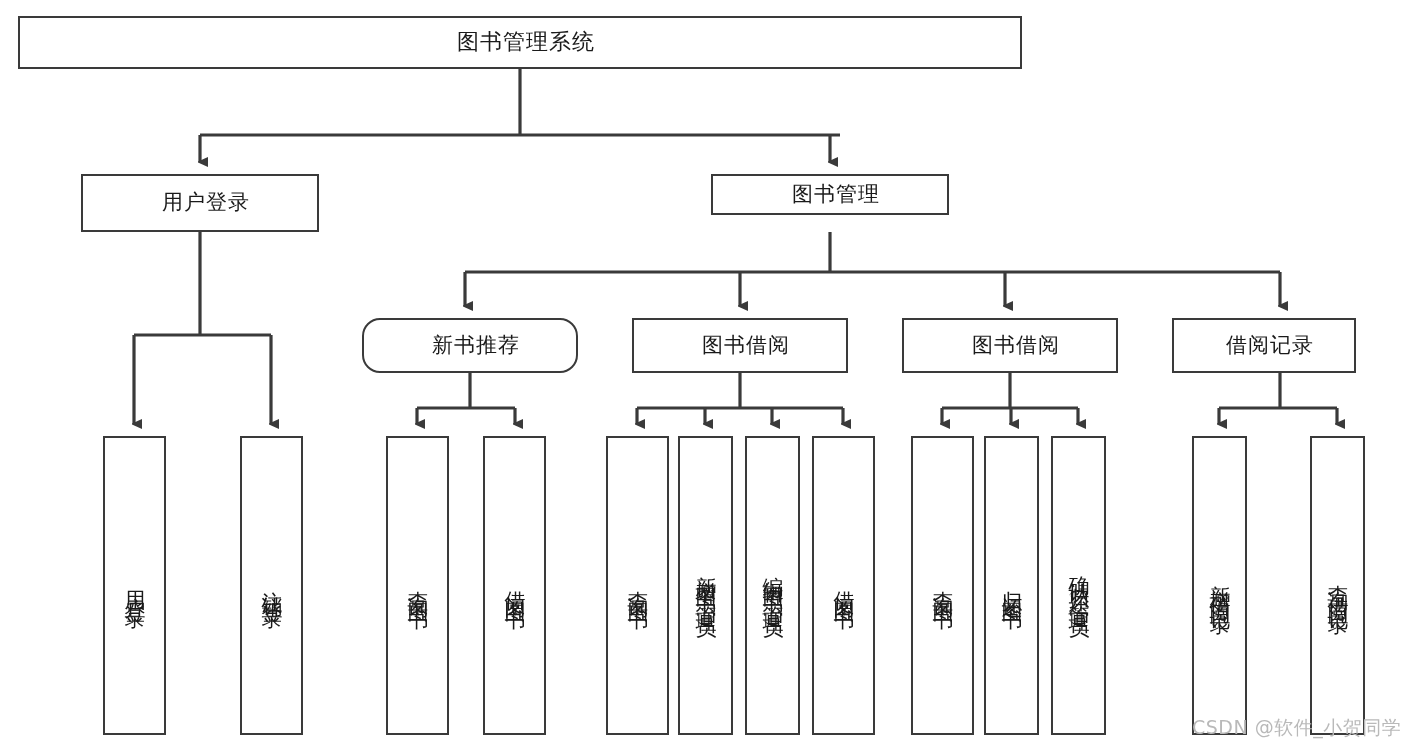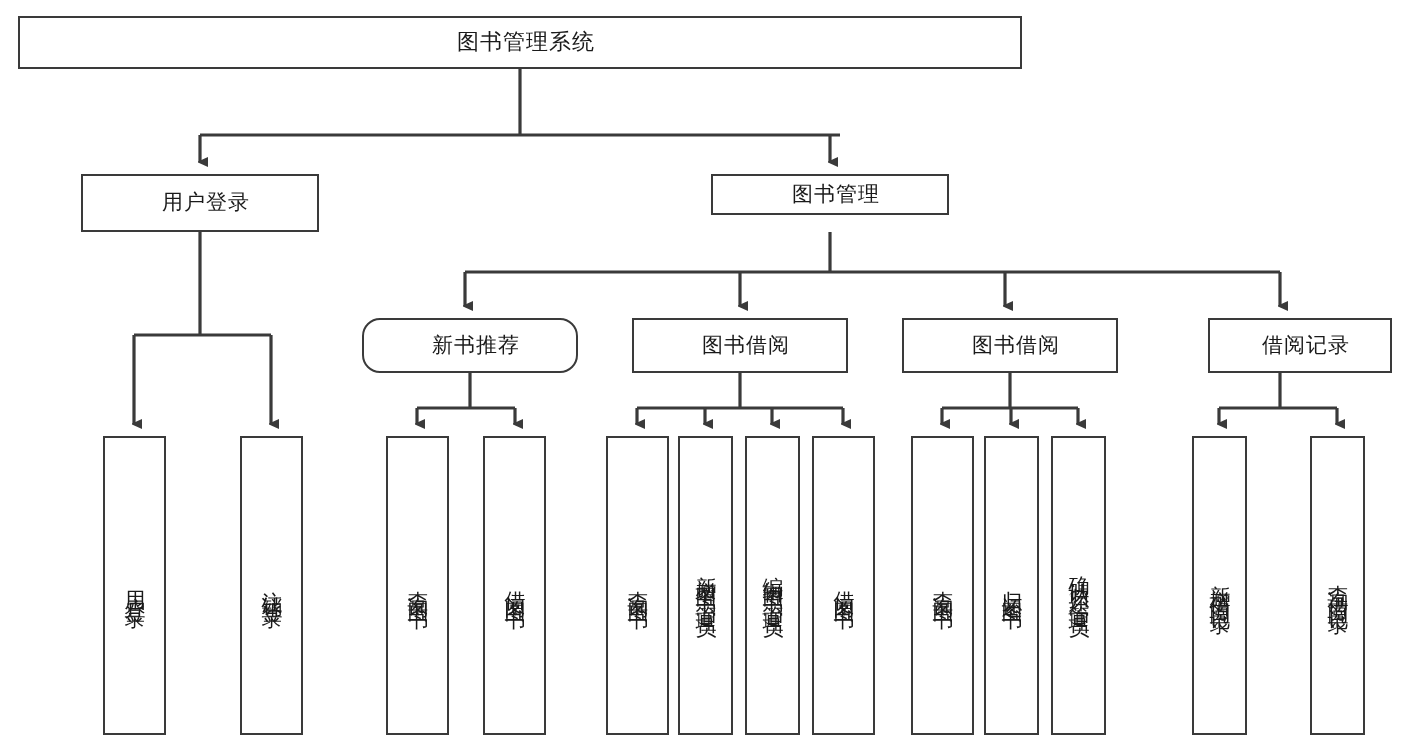--- a/index.html
+++ b/index.html
@@ -129,21 +129,21 @@
       </div>
       <div class="node horiz" style="left: 362px; top: 318px; width: 216px; height: 55px; border-radius: 18px;">
         <span>新书推荐</span>
       </div>
       <div class="node horiz" style="left: 632px; top: 318px; width: 216px; height: 55px;">
         <span>图书借阅</span>
       </div>
       <div class="node horiz" style="left: 902px; top: 318px; width: 216px; height: 55px;">
         <span>图书借阅</span>
       </div>
-      <div class="node horiz" style="left: 1208px; top: 318px; width: 184px; height: 55px;">
+      <div class="node horiz" style="left: 1172px; top: 318px; width: 184px; height: 55px;">
         <span>借阅记录</span>
       </div>
       <div class="node vert" style="left: 103px; top: 436px; width: 63px; height: 299px;">
         <span>用户登录</span>
       </div>
       <div class="node vert" style="left: 240px; top: 436px; width: 63px; height: 299px;">
         <span>注销登录</span>
       </div>
       <div class="node vert" style="left: 386px; top: 436px; width: 63px; height: 299px;">
         <span>查询图书</span>
@@ -173,14 +173,15 @@
         <span>确认归还（管理员）</span>
       </div>
       <div class="node vert" style="left: 1192px; top: 436px; width: 55px; height: 299px;">
         <span>新增借阅记录</span>
       </div>
       <div class="node vert" style="left: 1310px; top: 436px; width: 55px; height: 299px;">
         <span>查询借阅记录</span>
       </div>
     </div>
 
+  <div class="watermark" style="left: 1192px; top: 715px;">CSDN @软件_小贺同学</div>
 
 </div>
 
 </body></html>

